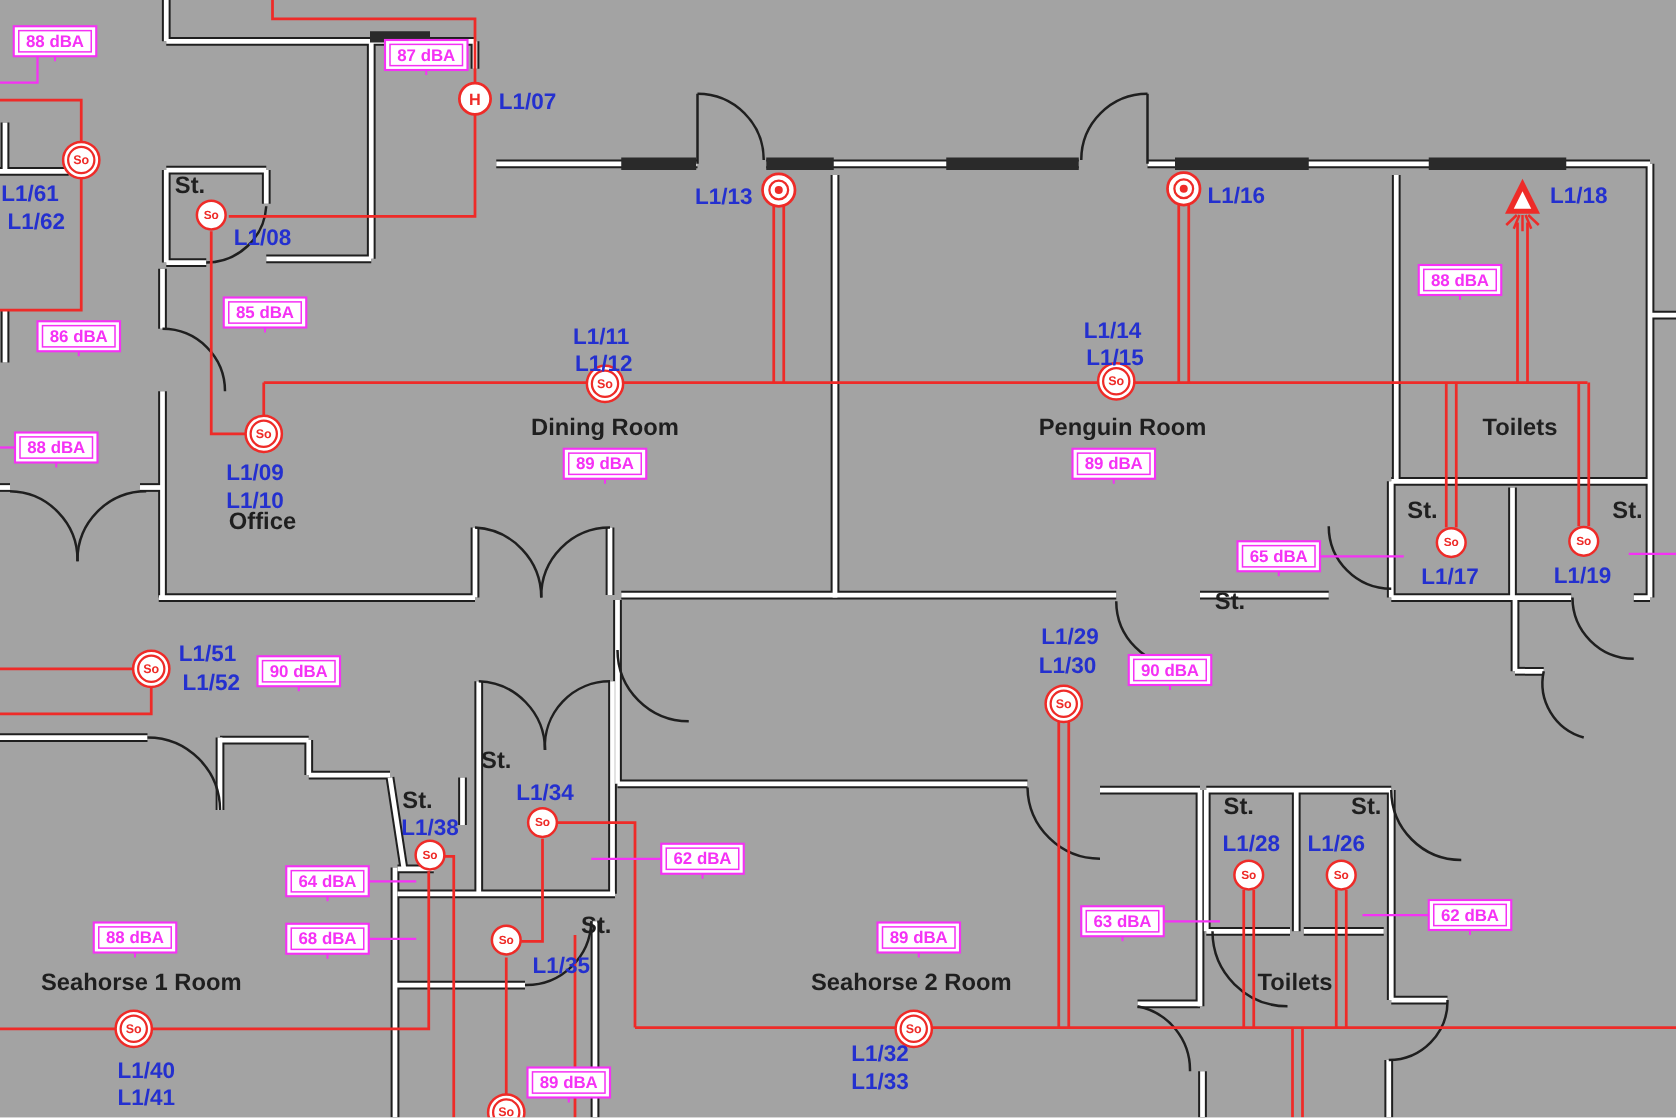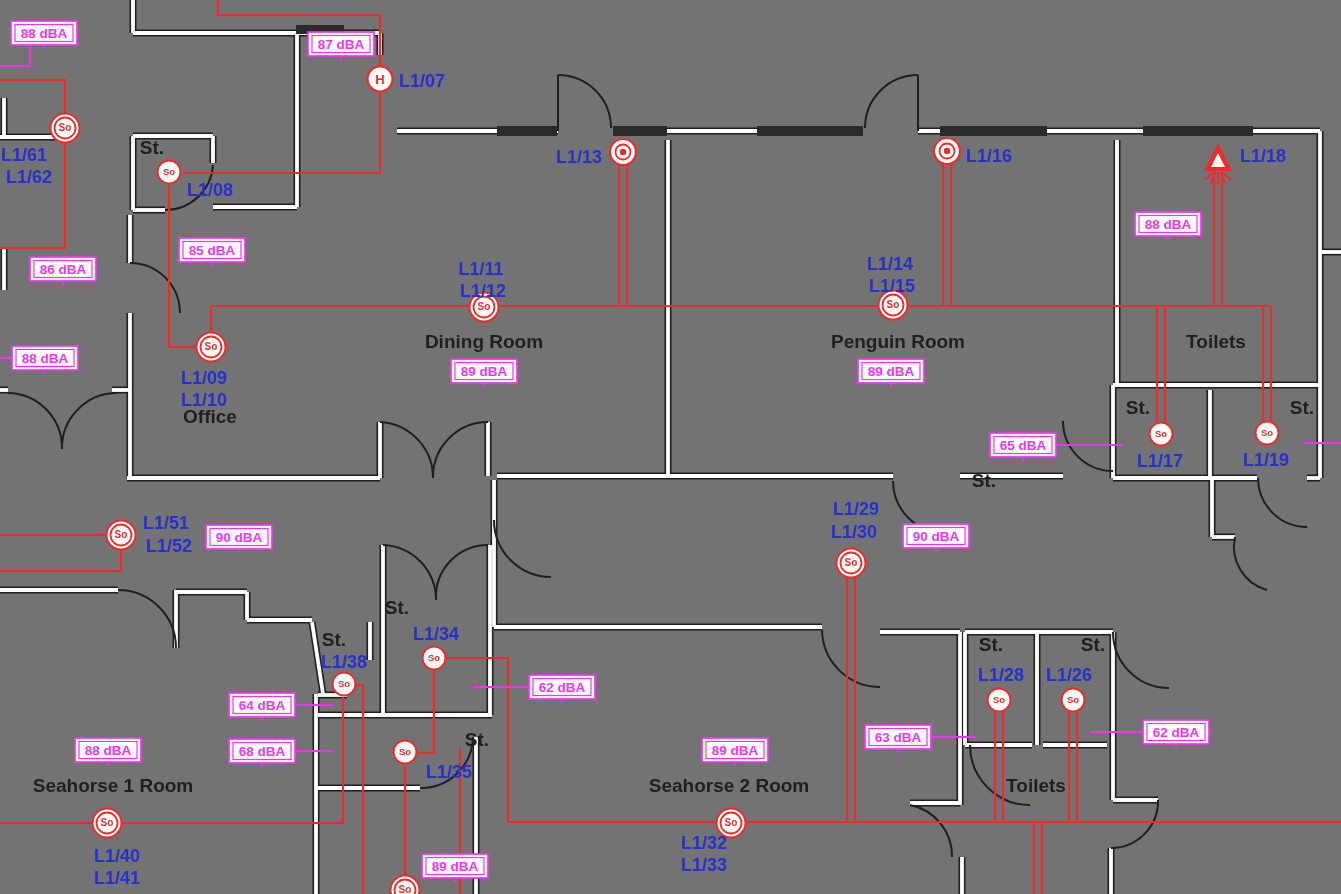--- a/index.html
+++ b/index.html
@@ -1,16 +1,16 @@
 <!DOCTYPE html>
 <html><head>
 <meta charset="utf-8">
 <style>
   html,body{margin:0;padding:0;background:#fff;}
-  #stage{position:relative;width:1341px;height:894px;background:#737373;overflow:hidden;
+  #stage{position:relative;width:1341px;height:894px;background:#a3a3a3;overflow:hidden;
          font-family:"Liberation Sans", sans-serif;}
   svg{position:absolute;left:0;top:0;}
   text{font-family:"Liberation Sans", sans-serif;}
 </style>
 </head>
 <body>
 
 <div id="stage">
   <svg id="plan-svg" width="1341" height="894" viewBox="0 0 1341 894">
       <g>

